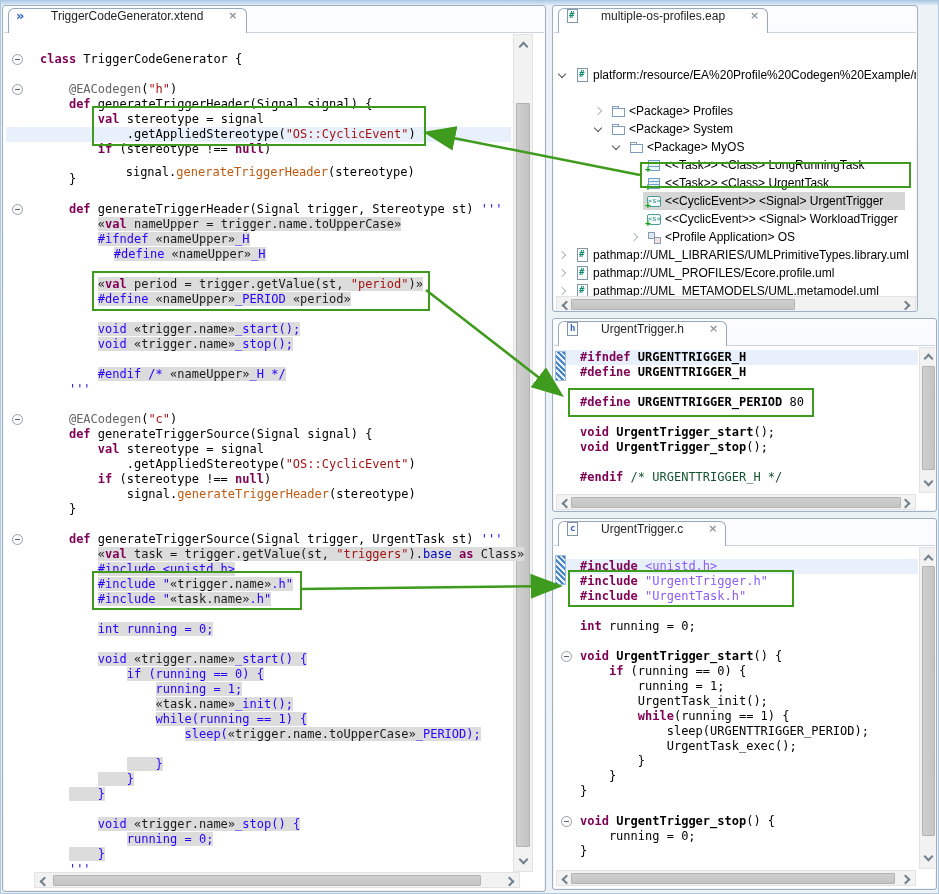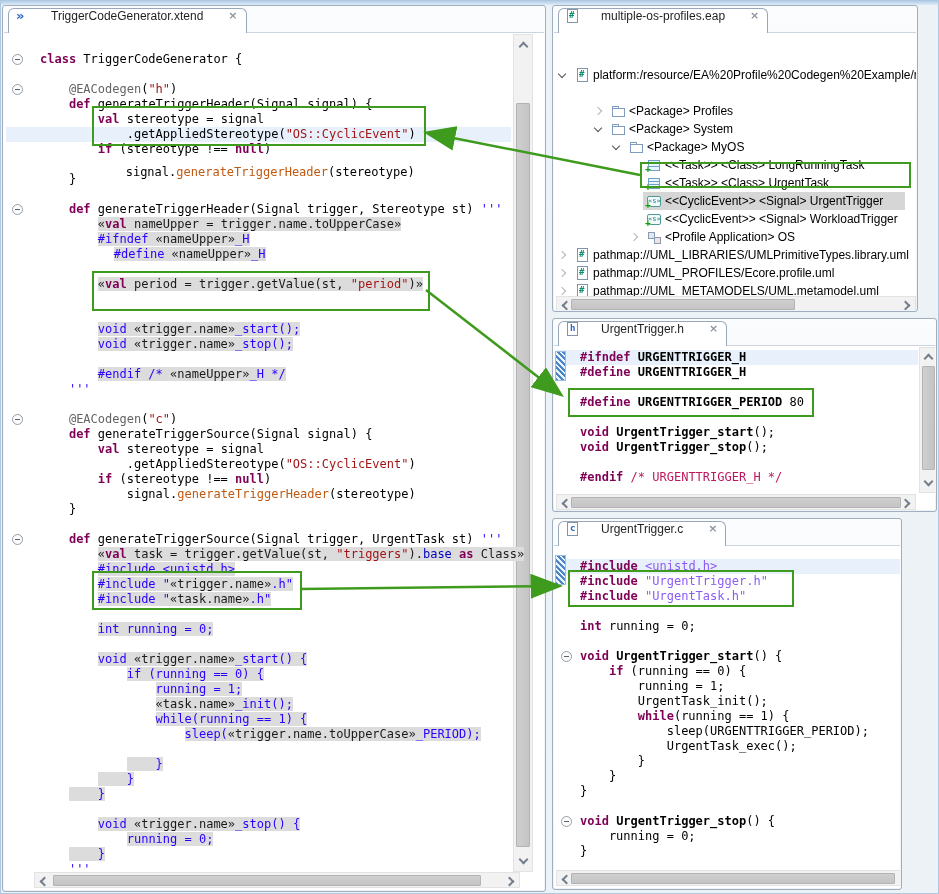--- a/index.html
+++ b/index.html
@@ -26,21 +26,21 @@
       font-family:"DejaVu Sans Mono",monospace;font-size:12px;z-index:2;}
   .hlrow{position:absolute;height:15px;background:#E8F1FB;z-index:0;}
   .seg.k{color:#7F0055;font-weight:bold;}
   .seg.a{color:#646464;}
   .seg.s{color:#A31515;}
   .seg.x{color:#C05A11;}
   .seg.p{color:#000;}
   .seg.q{color:#2A00FF;}
   .seg.b{color:#8b5cf6;}
   .seg.f{color:#000;font-weight:bold;}
-  .seg.c{color:#be185d;}
+  .seg.c{color:#14532d;}
   .seg.gt{color:#2A00FF;background:#DCDCDC;}
   .seg.ge{color:#1A1A1A;background:#DCDCDC;}
   .seg.gk{color:#7F0055;font-weight:bold;background:#DCDCDC;}
   .seg.gs{color:#A31515;background:#DCDCDC;}
   .seg.gb{color:#0000C0;background:#DCDCDC;}
 
   .fold{position:absolute;width:9px;height:9px;border:1px solid #95A0AA;border-radius:50%;
         background:#FCFCFC;z-index:2;}
   .fold::after{content:"";position:absolute;left:2px;top:4px;width:5px;height:1px;background:#55616B;}
 
@@ -133,20 +133,21 @@
       <div class="cl" style="left: 36px; top: 94px;"><span class="seg p">            .getAppliedStereotype(</span><span class="seg s">"OS::CyclicEvent"</span><span class="seg p">)</span></div>
       <div class="cl" style="left: 36px; top: 109px;"><span class="seg p">        </span><span class="seg k">if</span><span class="seg p"> (stereotype !== </span><span class="seg k">null</span><span class="seg p">)</span></div>
       <div class="cl" style="left: 35px; top: 124px; margin-top: 8px;"><span class="seg p">            signal.</span><span class="seg x">generateTriggerHeader</span><span class="seg p">(stereotype)</span></div>
       <div class="cl" style="left: 36px; top: 139px;"><span class="seg p">    }</span></div>
       <div class="cl" style="left: 36px; top: 169px;"><span class="seg p">    </span><span class="seg k">def</span><span class="seg p"> generateTriggerHeader(Signal trigger, Stereotype st) </span><span class="seg q">'''</span></div>
       <div class="fold" style="left: 8px; top: 171px;"></div>
       <div class="cl" style="left: 36px; top: 184px;"><span class="seg p">        </span><span class="seg ge">«</span><span class="seg gk">val</span><span class="seg ge"> nameUpper = trigger.name.toUpperCase»</span></div>
       <div class="cl" style="left: 36px; top: 199px;"><span class="seg p">        </span><span class="seg gt">#ifndef </span><span class="seg ge">«nameUpper»</span><span class="seg gt">_H</span></div>
       <div class="cl" style="left: 52px; top: 214px;"><span class="seg p">        </span><span class="seg gt">#define </span><span class="seg ge">«nameUpper»</span><span class="seg gt">_H</span></div>
       <div class="cl" style="left: 36px; top: 244px;"><span class="seg p">        </span><span class="seg ge">«</span><span class="seg gk">val</span><span class="seg ge"> period = trigger.getValue(st, </span><span class="seg gs">"period"</span><span class="seg ge">)»</span></div>
+      <div class="cl" style="left: 36px; top: 259px;"><span class="seg p">        </span><span class="seg gt">#define </span><span class="seg ge">«nameUpper»</span><span class="seg gt">_PERIOD </span><span class="seg ge">«period»</span></div>
       <div class="cl" style="left: 36px; top: 289px;"><span class="seg p">        </span><span class="seg gt">void </span><span class="seg ge">«trigger.name»</span><span class="seg gt">_start();</span></div>
       <div class="cl" style="left: 36px; top: 304px;"><span class="seg p">        </span><span class="seg gt">void </span><span class="seg ge">«trigger.name»</span><span class="seg gt">_stop();</span></div>
       <div class="cl" style="left: 36px; top: 334px;"><span class="seg p">        </span><span class="seg gt">#endif /* </span><span class="seg ge">«nameUpper»</span><span class="seg gt">_H */</span></div>
       <div class="cl" style="left: 36px; top: 349px;"><span class="seg p">    </span><span class="seg q">'''</span></div>
       <div class="cl" style="left: 36px; top: 379px;"><span class="seg p">    </span><span class="seg a">@EACodegen</span><span class="seg p">(</span><span class="seg s">"c"</span><span class="seg p">)</span></div>
       <div class="fold" style="left: 8px; top: 381px;"></div>
       <div class="cl" style="left: 36px; top: 394px;"><span class="seg p">    </span><span class="seg k">def</span><span class="seg p"> generateTriggerSource(Signal signal) {</span></div>
       <div class="cl" style="left: 36px; top: 409px;"><span class="seg p">        </span><span class="seg k">val</span><span class="seg p"> stereotype = signal</span></div>
       <div class="cl" style="left: 36px; top: 424px;"><span class="seg p">            .getAppliedStereotype(</span><span class="seg s">"OS::CyclicEvent"</span><span class="seg p">)</span></div>
       <div class="cl" style="left: 36px; top: 439px;"><span class="seg p">        </span><span class="seg k">if</span><span class="seg p"> (stereotype !== </span><span class="seg k">null</span><span class="seg p">)</span></div>
@@ -288,21 +289,21 @@
   <div class="hlrow" style="left: 2px; width: 362px; top: 4px;"></div>
       <div class="cl" style="left: 26px; top: 4px;"><span class="seg k">#ifndef</span><span class="seg p"> </span><span class="seg f">URGENTTRIGGER_H</span></div>
       <div class="cl" style="left: 26px; top: 19px;"><span class="seg k">#define</span><span class="seg p"> </span><span class="seg f">URGENTTRIGGER_H</span></div>
       <div class="cl" style="left: 26px; top: 49px;"><span class="seg k">#define</span><span class="seg p"> </span><span class="seg f">URGENTTRIGGER_PERIOD</span><span class="seg p"> 80</span></div>
       <div class="cl" style="left: 26px; top: 79px;"><span class="seg k">void</span><span class="seg p"> </span><span class="seg f">UrgentTrigger_start</span><span class="seg p">();</span></div>
       <div class="cl" style="left: 26px; top: 94px;"><span class="seg k">void</span><span class="seg p"> </span><span class="seg f">UrgentTrigger_stop</span><span class="seg p">();</span></div>
       <div class="cl" style="left: 26px; top: 124px;"><span class="seg k">#endif</span><span class="seg p"> </span><span class="seg c">/* URGENTTRIGGER_H */</span></div>
     </div>
 </div>
 
-<div class="panel" id="panel-c" style="left:552px;top:518px;width:350px;height:372px;padding-left:31px;">
+<div class="panel" id="panel-c" style="left:552px;top:518px;width:385px;height:372px;padding-left:31px;">
   <div class="tab">
     <span class="ti ti-doc ti-c"></span>
     <span class="lbl">UrgentTrigger.c</span>
     <span class="close">×</span>
   </div>
   <div class="content" id="ed-c">
     <div class="rangeind" style="left:1px;top:9px;height:28px;"></div>
     <div class="sb" style="left:365px;top:1px;width:18px;height:322px;">
       <div class="ch up" style="left:5px;top:8px;"></div>
       <div class="thumb" style="left:2px;top:18px;width:13px;height:270px;"></div>

